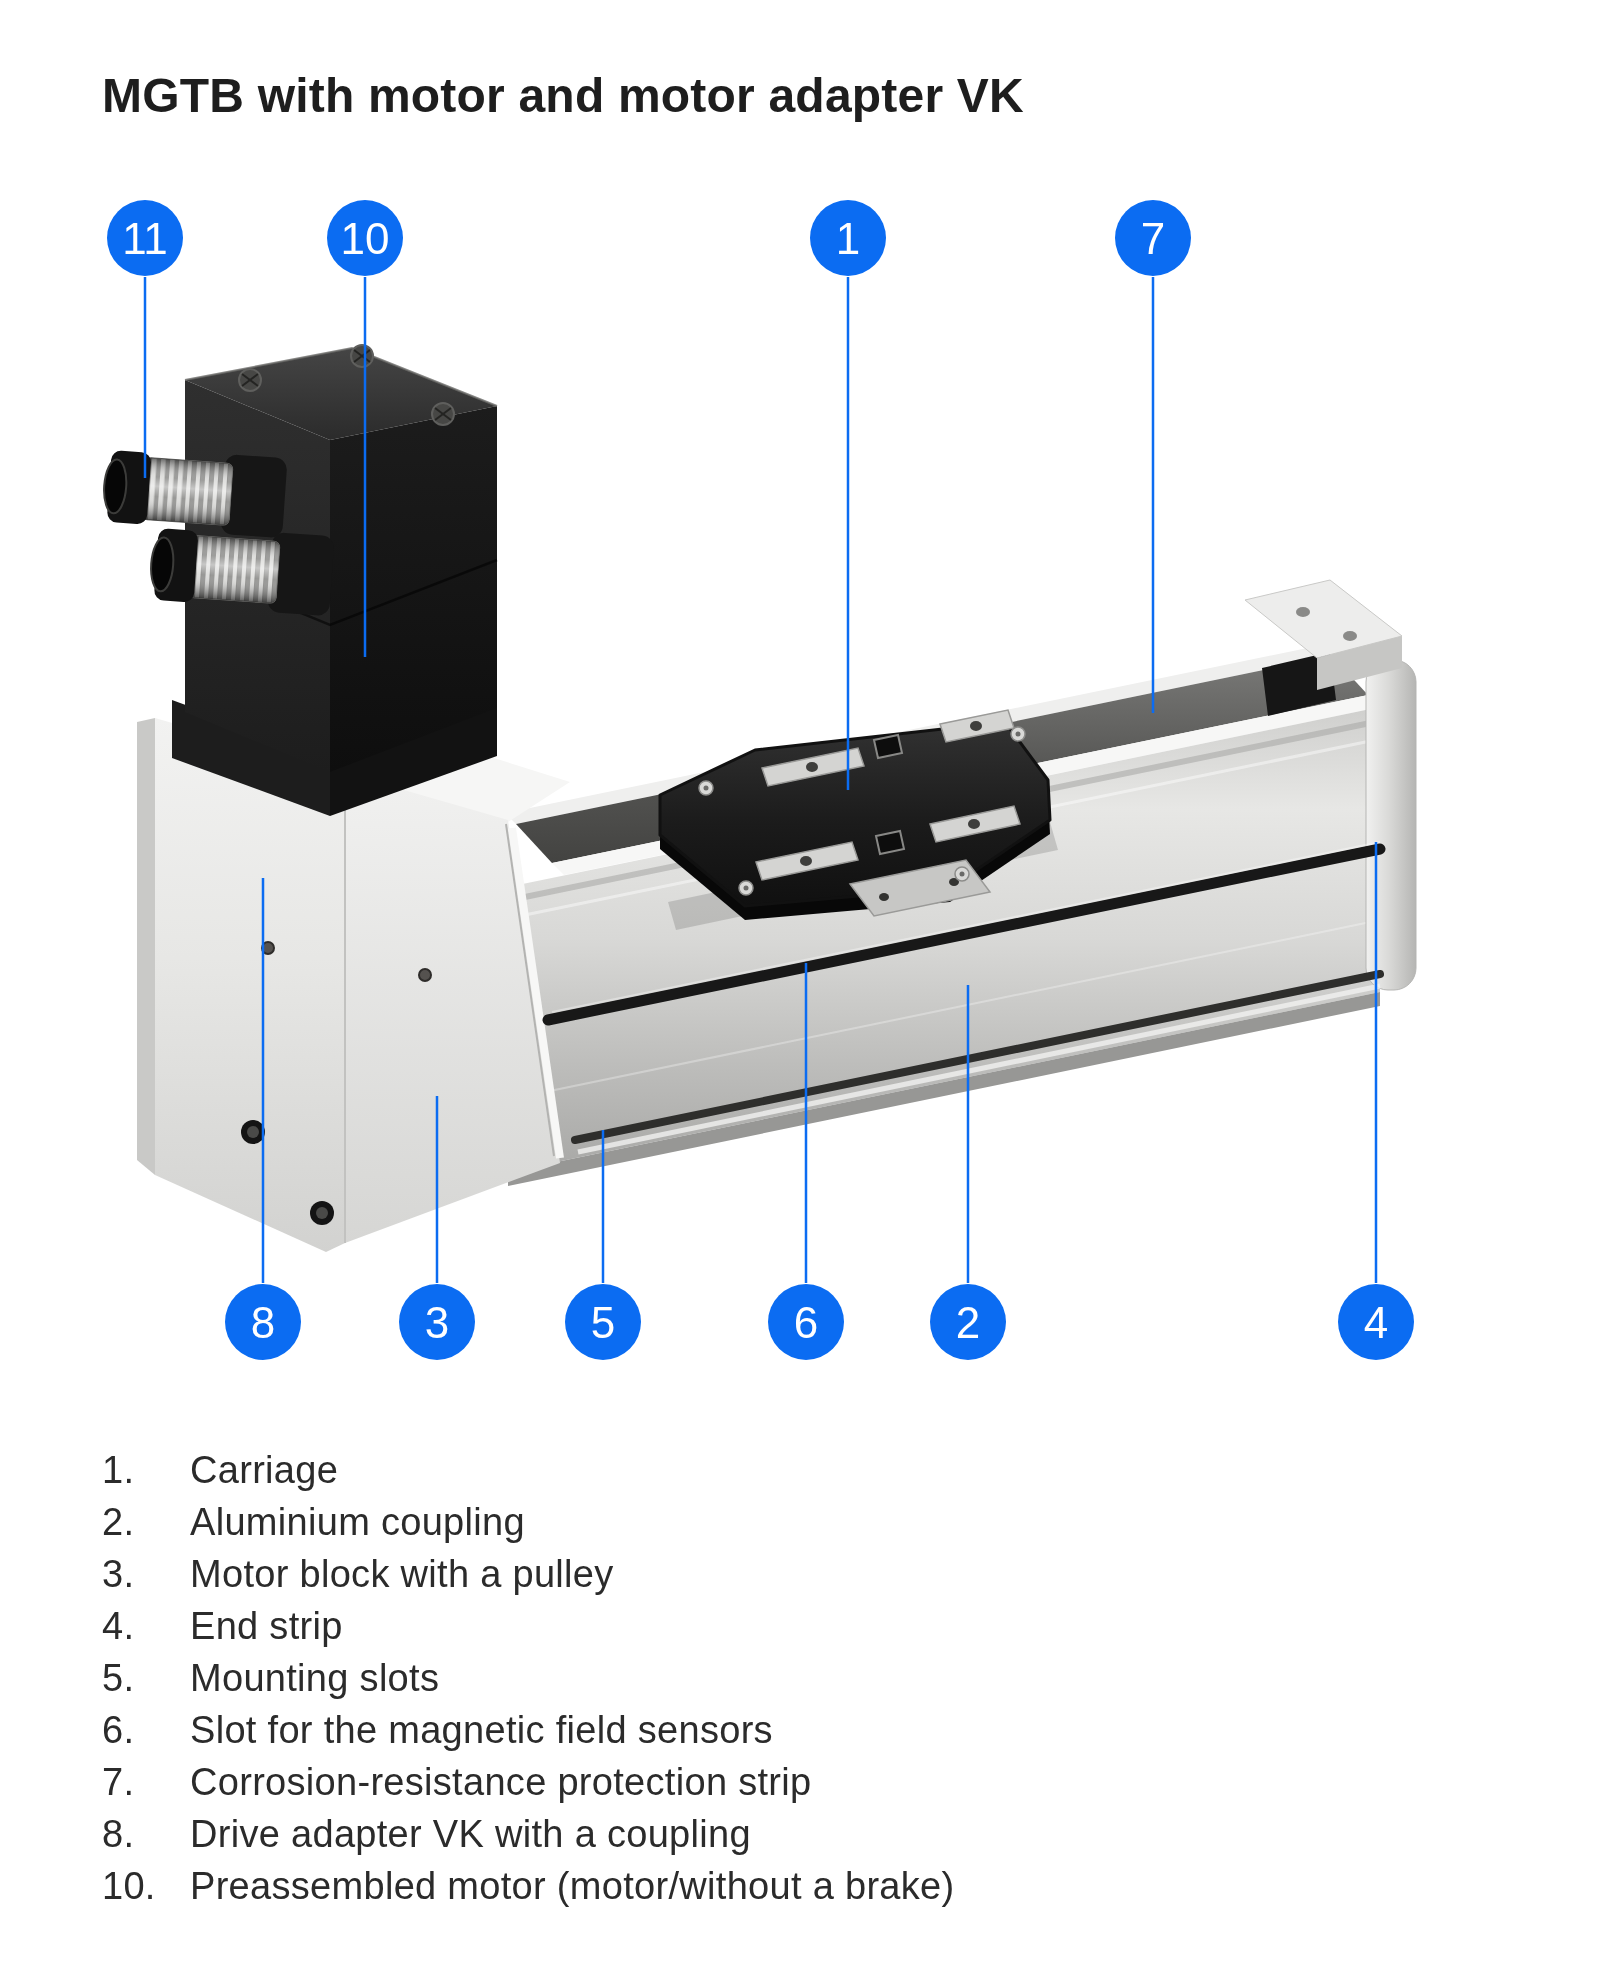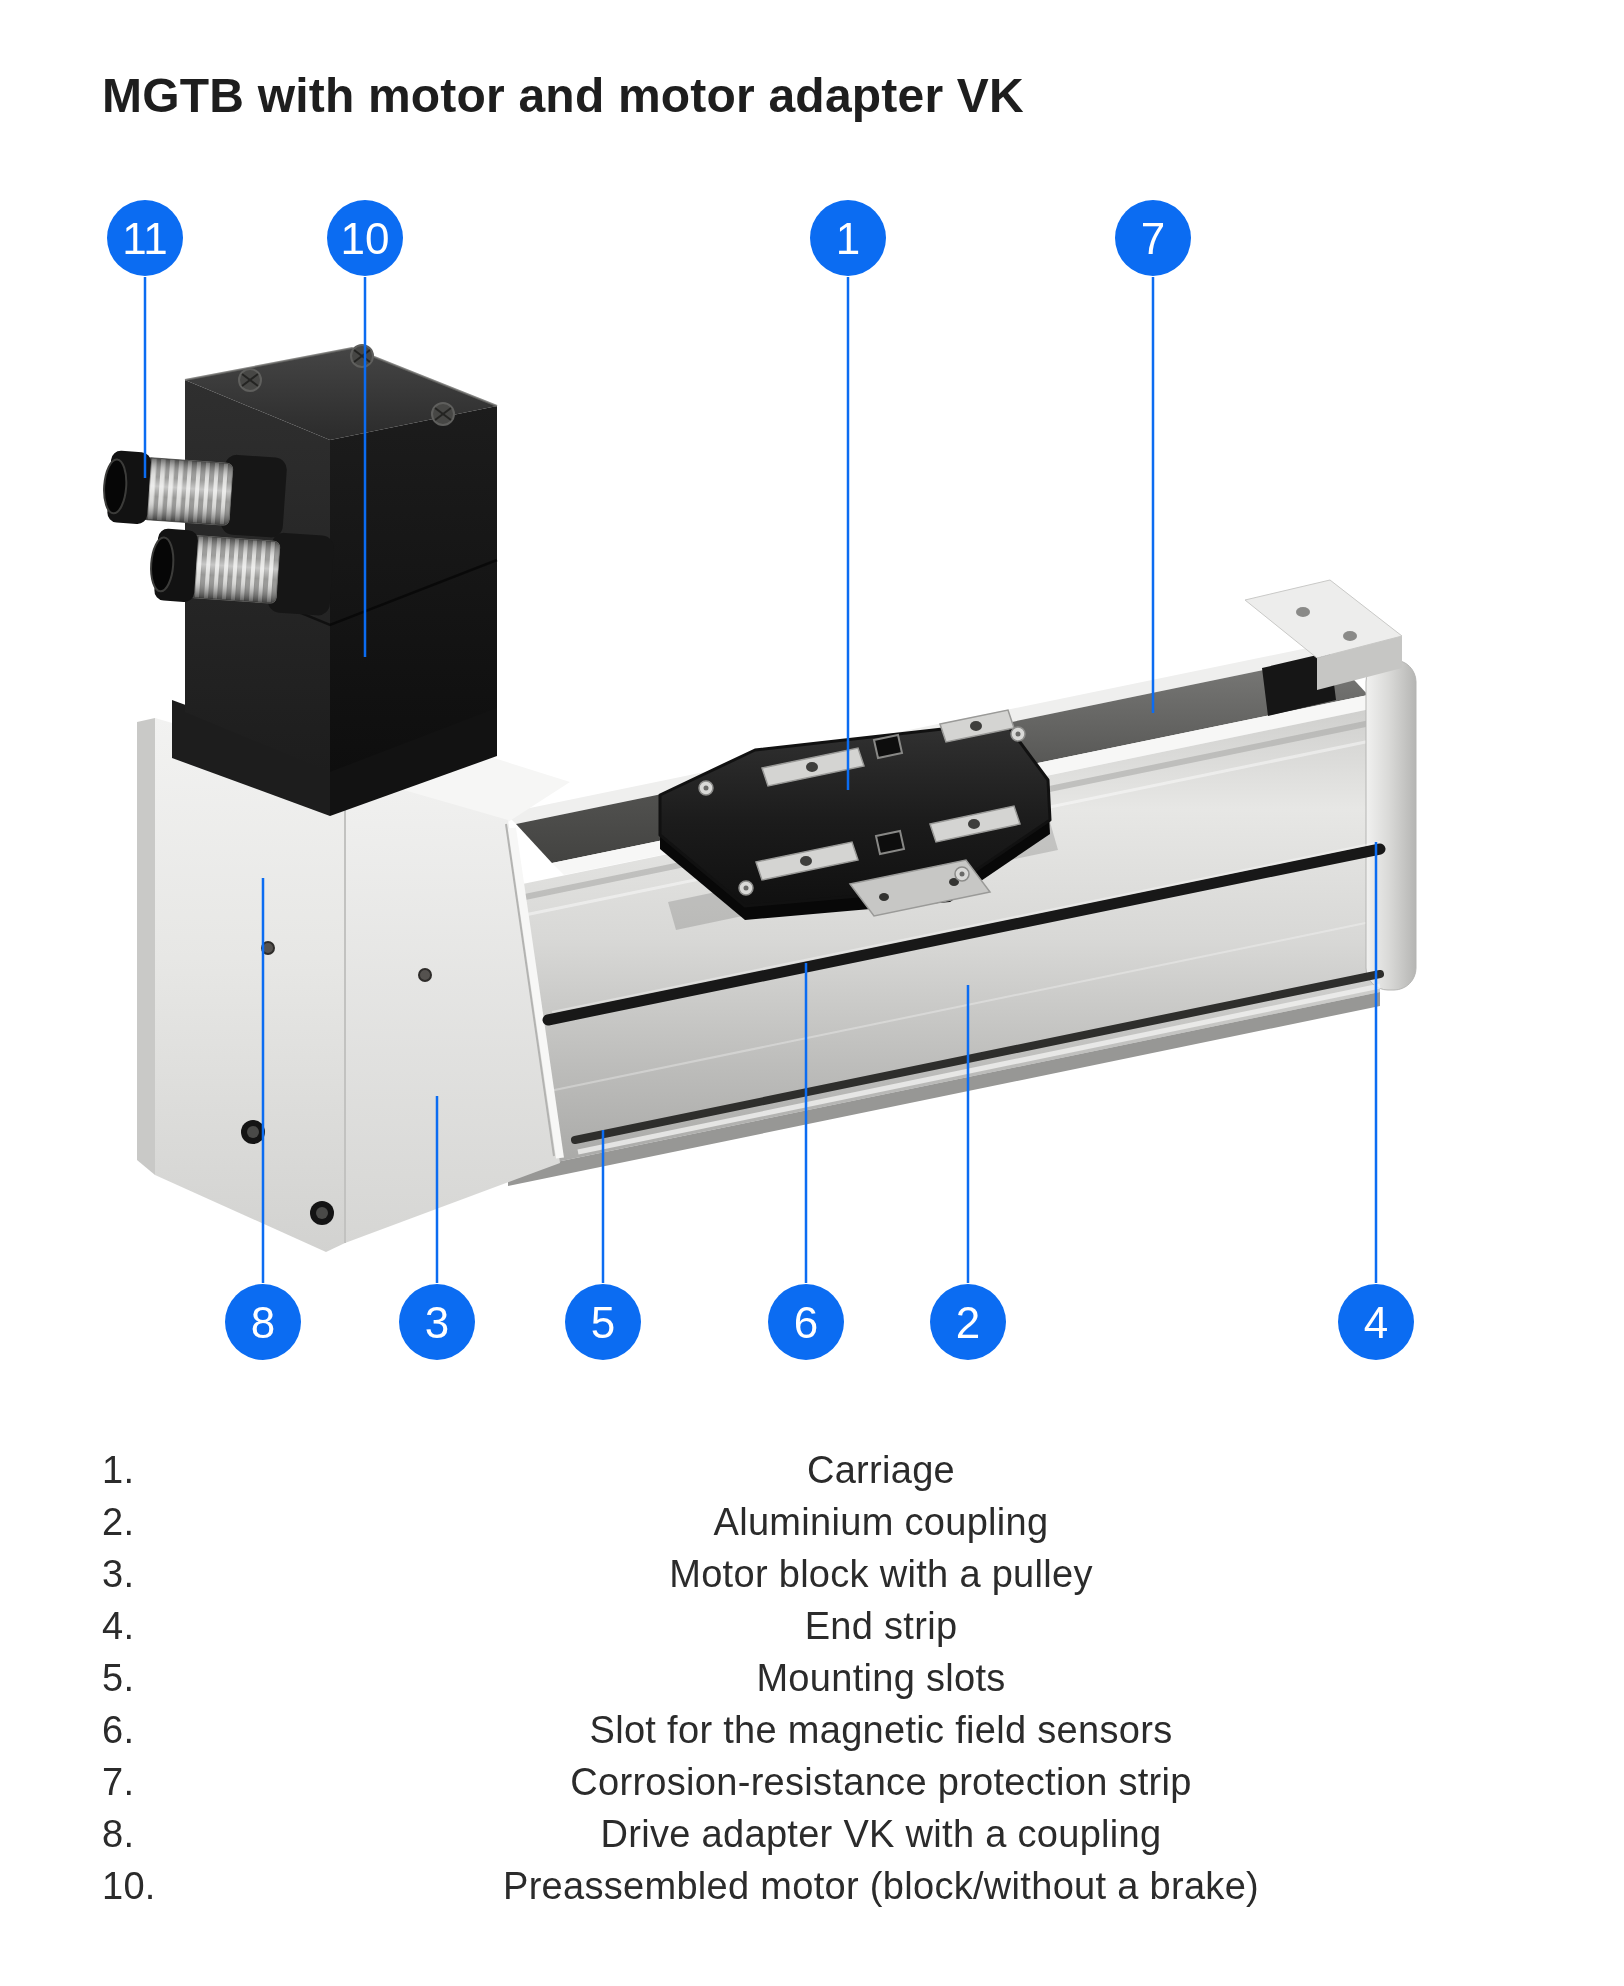--- a/index.html
+++ b/index.html
@@ -60,21 +60,20 @@
     align-items:baseline;
     height:52px;
     line-height:52px;
     white-space:nowrap;
   }
   .legend-num{
     flex:0 0 88px;
   }
   .legend-label{
     flex:1 1 auto;
-    text-align:center;
   }
 </style>
 </head>
 <body>
 
 <div class="page">
 
   <h1 class="page-title">MGTB with motor and motor adapter VK</h1>
 
   <svg class="diagram-svg" viewBox="0 0 1624 1420" xmlns="http://www.w3.org/2000/svg">
@@ -345,17 +344,17 @@
     <div class="legend-row">
       <span class="legend-num">7.</span>
       <span class="legend-label">Corrosion-resistance protection strip</span>
     </div>
     <div class="legend-row">
       <span class="legend-num">8.</span>
       <span class="legend-label">Drive adapter VK with a coupling</span>
     </div>
     <div class="legend-row">
       <span class="legend-num">10.</span>
-      <span class="legend-label">Preassembled motor (block/without a brake)</span>
+      <span class="legend-label">Preassembled motor (motor/without a brake)</span>
     </div>
   </section>
 
 </div>
 
 </body></html>

